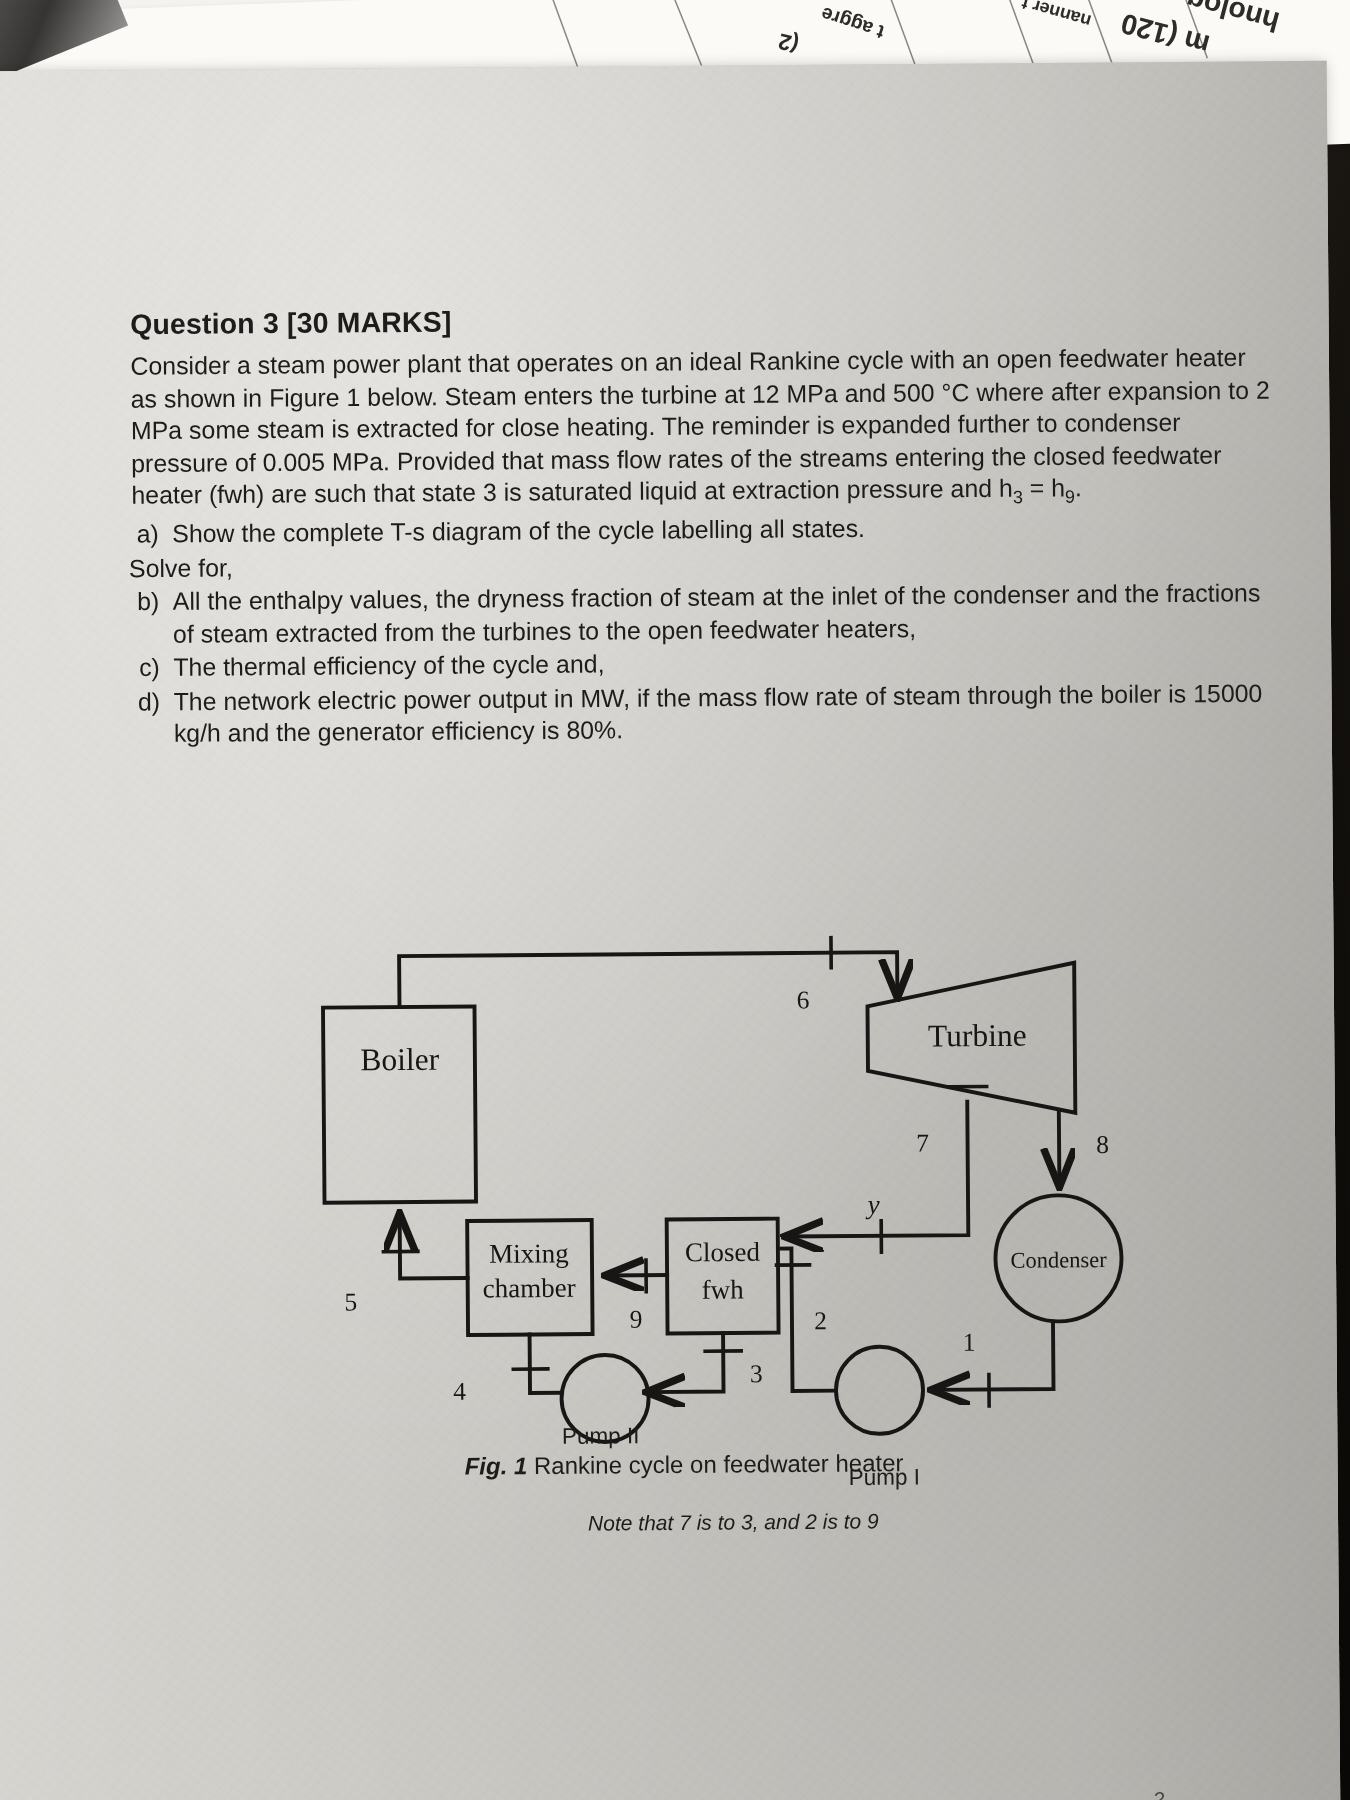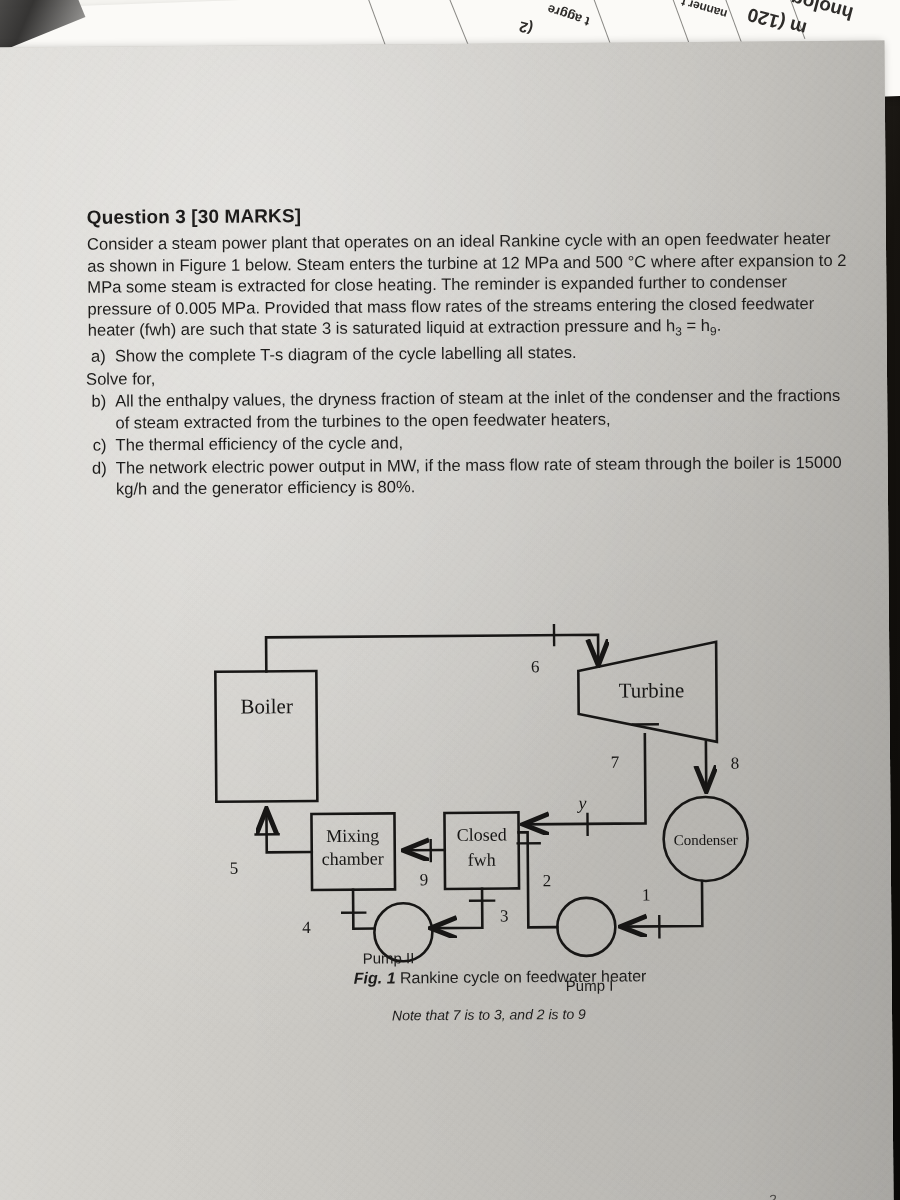--- a/index.html
+++ b/index.html
@@ -112,21 +112,21 @@
   
   .figure{
     position:absolute;left:0;top:0;width:900px;height:1200px;
     pointer-events:none;
   }
   .fig-cap{
     position:absolute;color:#1d1c1b;white-space:nowrap;
   }
   .cap-pump{font-size:15px;}
   .cap-fig{font-size:16px;font-style:italic;}
-  .cap-fig b{font-style:italic;font-weight:bold;margin-left:44px;}
+  .cap-fig b{font-style:italic;font-weight:bold;}
   .cap-note{font-size:14px;font-style:italic;}
   .pageno{
     position:absolute;left:770px;top:1150px;
     font-size:14px;color:#4a4846;font-style:italic;
   }
   svg text{font-family:"Liberation Serif",serif;fill:#171615;}
 </style>
 </head>
 <body>
 
@@ -249,21 +249,21 @@
       <text x="740" y="727" font-size="17" text-anchor="middle">8</text>
       <text x="650" y="858" font-size="17" text-anchor="middle">1</text>
       <text x="551" y="843" font-size="17" text-anchor="middle">2</text>
       <text x="508" y="878" font-size="17" text-anchor="middle">3</text>
       <text x="310" y="888" font-size="17" text-anchor="middle">4</text>
       <text x="238" y="828" font-size="17" text-anchor="middle">5</text>
       <text x="428" y="841" font-size="17" text-anchor="middle">9</text>
       <text x="587" y="766" font-size="18" font-style="italic" text-anchor="middle">y</text>
     </svg>
 
-    <span class="fig-cap cap-pump" style="left:366px;top:905px;">Pump II</span>
+    <span class="fig-cap cap-pump" style="left:378px;top:905px;">Pump II</span>
     <span class="fig-cap cap-pump" style="left:569px;top:898px;margin-top:36px;">Pump I</span>
 
     <span class="fig-cap cap-fig" style="left:313px;top:925px;">
       <b>Fig. 1</b>
       <span style="font-style:normal;">Rankine cycle on feedwater heater</span>
     </span>
 
     <span class="fig-cap cap-note" style="left:395px;top:963px;">Note that 7 is to 3, and 2 is to 9</span>
 
     <span class="pageno">2</span>

